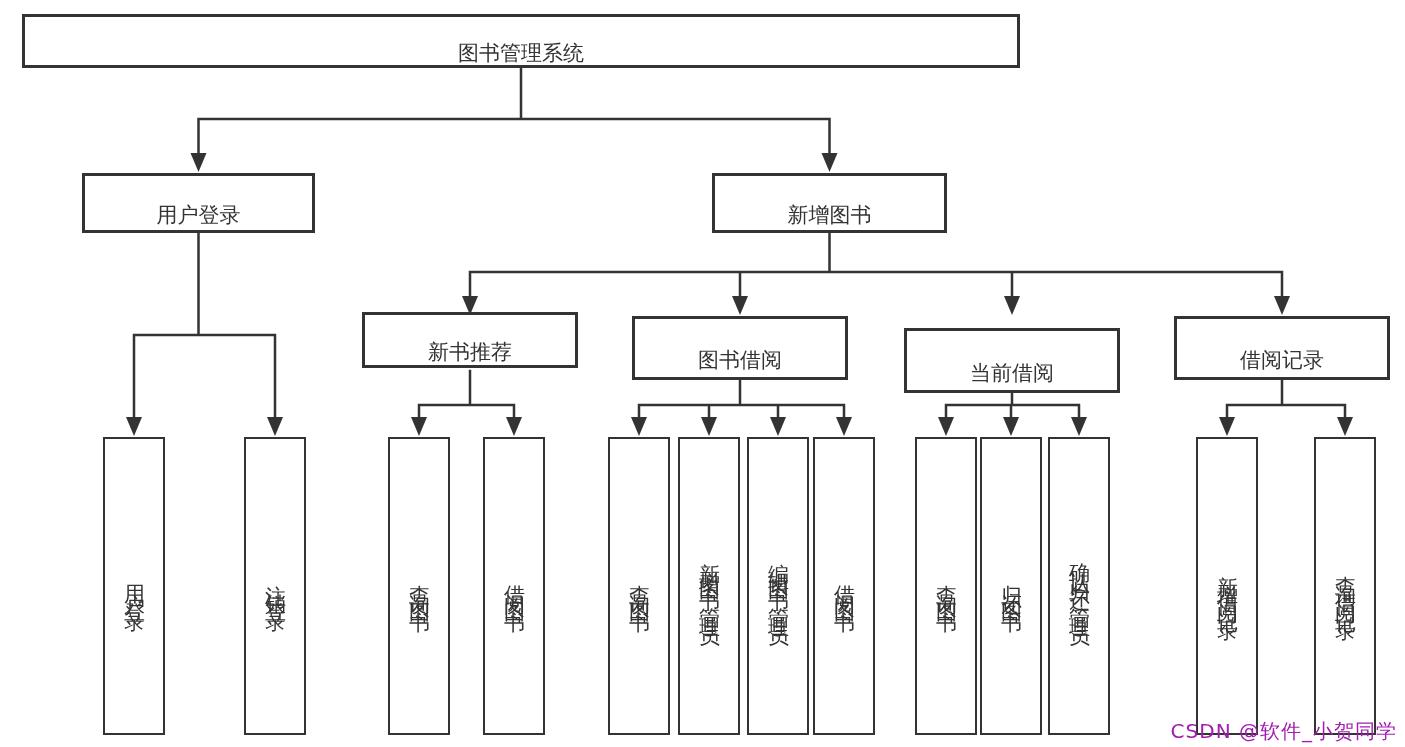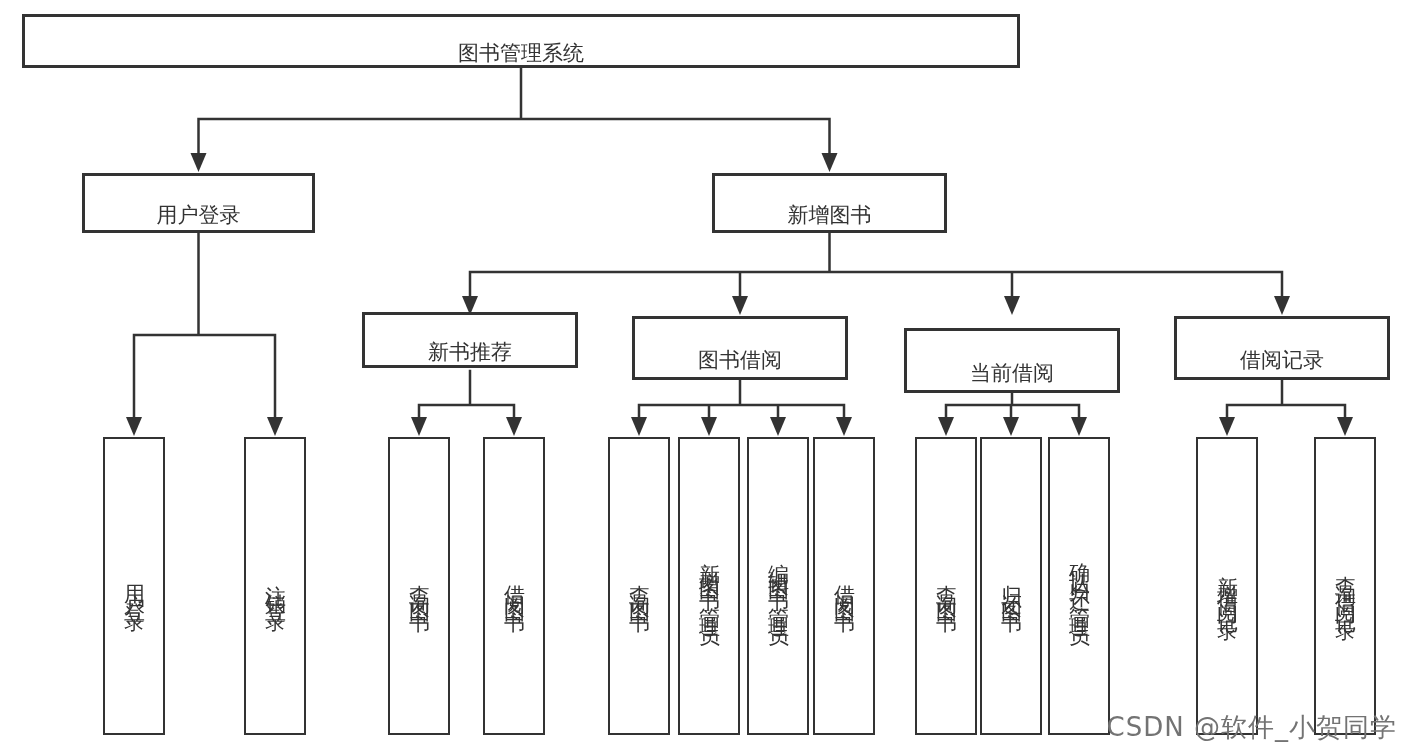--- a/index.html
+++ b/index.html
@@ -38,22 +38,22 @@
     writing-mode: vertical-rl;
     text-orientation: mixed;
     font-size: 21px;
     line-height: 1;
     letter-spacing: 9px;
   }
   #watermark {
     position: absolute;
     right: 8px;
     bottom: 2px;
-    font-size: 26px;
-    color: #737373;
+    font-size: 20px;
+    color: #a21caf;
     letter-spacing: 1px;
     z-index: 5;
     white-space: nowrap;
   }
 </style>
 </head>
 <body>
 
 <div id="canvas">
 

